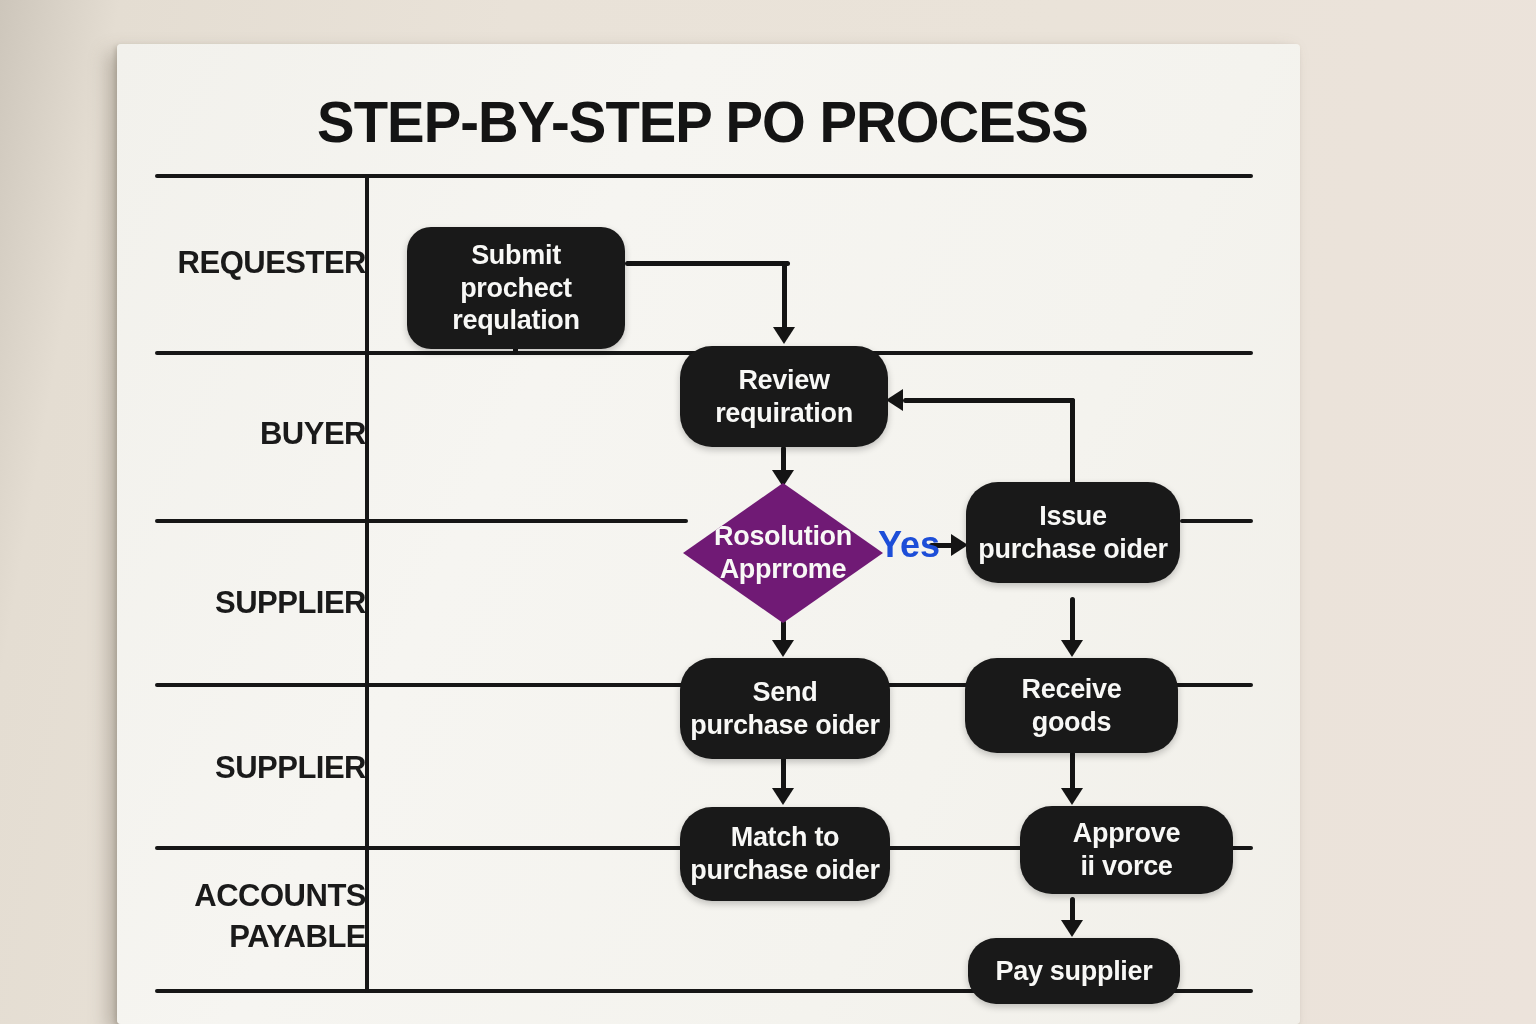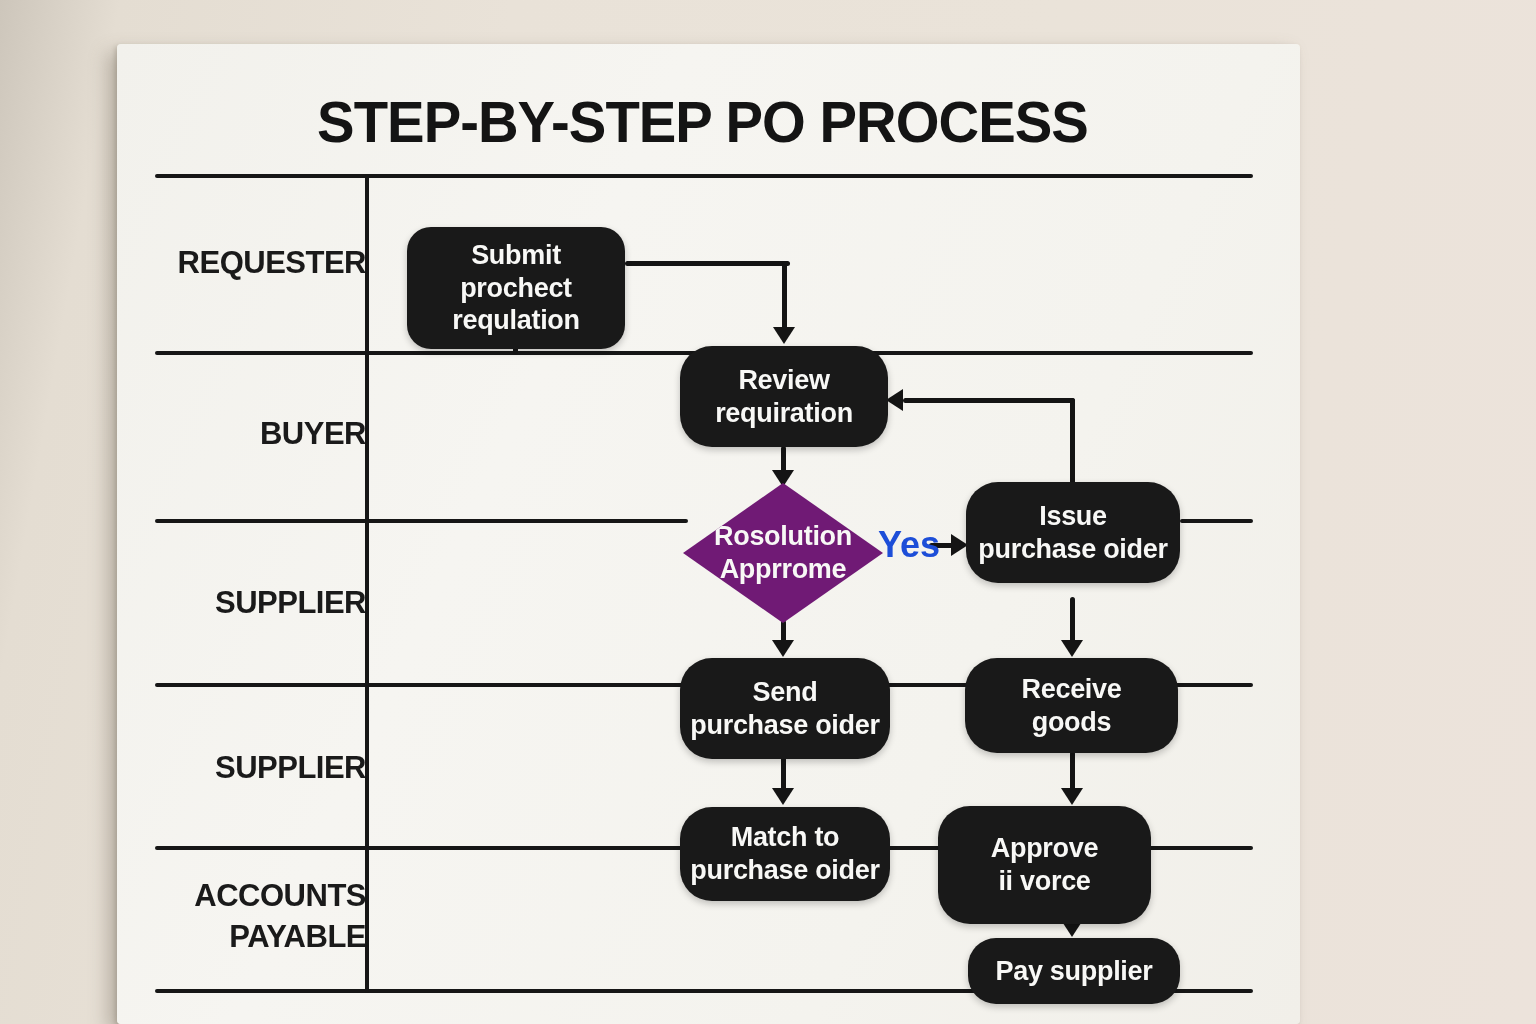--- a/index.html
+++ b/index.html
@@ -118,15 +118,15 @@
 <div class="diamond" style="left:683px;top:483px;width:200px;height:140px;">Rosolution
 Apprrome</div>
 <div class="node" style="left:966px;top:482px;width:214px;height:101px;">Issue
 purchase oider</div>
 <div class="node" style="left:680px;top:658px;width:210px;height:101px;">Send
 purchase oider</div>
 <div class="node" style="left:965px;top:658px;width:213px;height:95px;">Receive
 goods</div>
 <div class="node" style="left:680px;top:807px;width:210px;height:94px;">Match to
 purchase oider</div>
-<div class="node" style="left:938px;top:806px;width:213px;height:118px;">Approve
+<div class="node" style="left:1020px;top:806px;width:213px;height:88px;">Approve
 ii vorce</div>
 <div class="node" style="left:968px;top:938px;width:212px;height:66px;border-radius:28px;">Pay supplier</div>
 
 </body></html>

